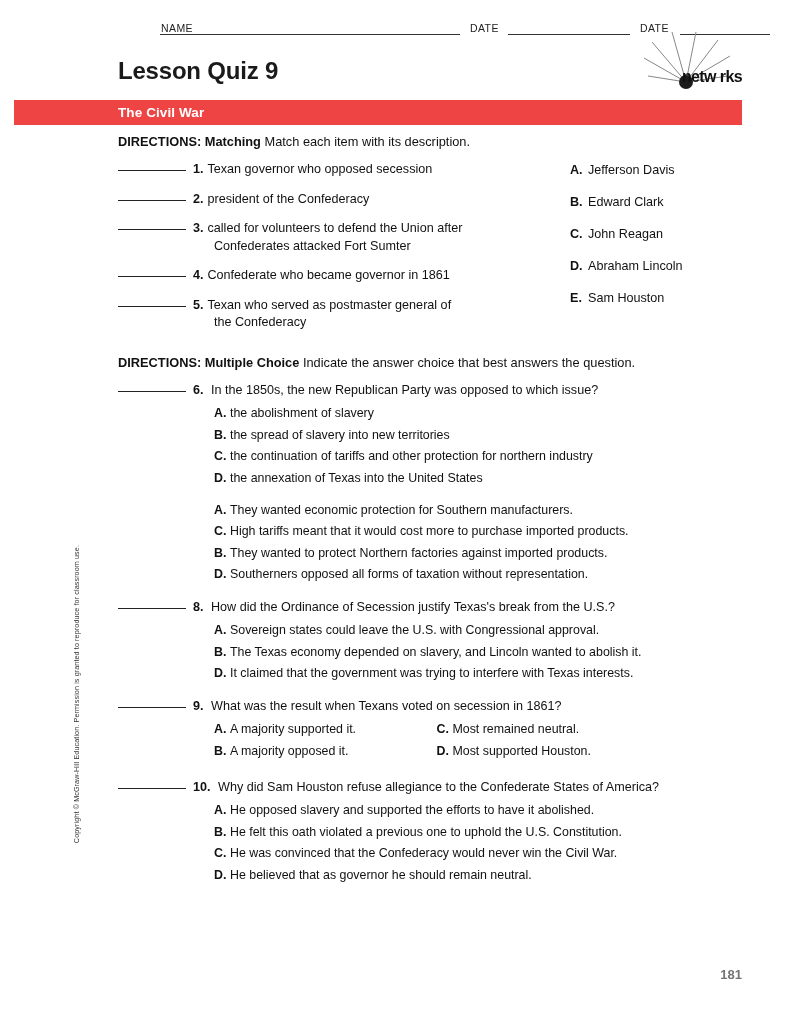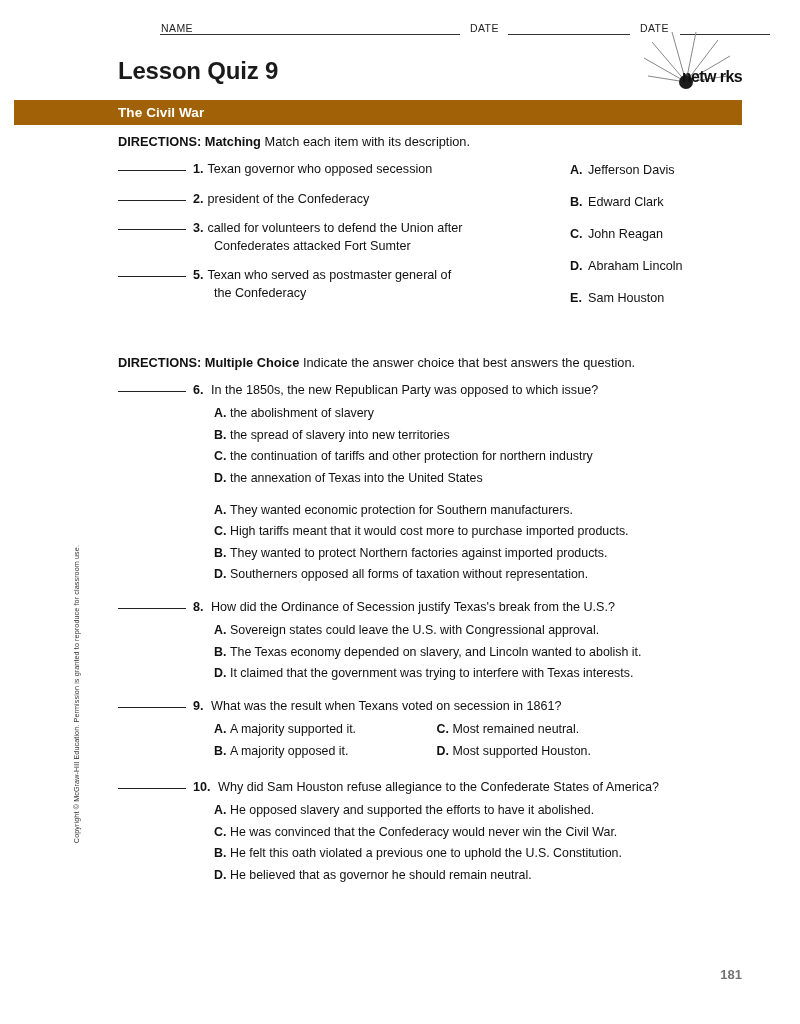--- a/index.html
+++ b/index.html
@@ -87,21 +87,21 @@
     height: 64px;
   }
 
   
   .chapter-bar {
     position: absolute;
     left: 14px;
     top: 100px;
     width: 728px;
     height: 25px;
-    background: #a16207;
+    background: #ef4444;
   }
   .chapter-bar .label {
     position: absolute;
     left: 104px;
     top: 5px;
     color: #ffffff;
     font-size: 13.5px;
     font-weight: bold;
     letter-spacing: 0.1px;
   }
@@ -289,20 +289,23 @@
 
         <div class="match-item">
           <span class="blank"></span><span class="num">2.</span><span class="match-text">president of the Confederacy</span>
         </div>
 
         <div class="match-item">
           <span class="blank"></span><span class="num">3.</span><span class="match-text">called for volunteers to defend the Union after</span>
           <span class="cont">Confederates attacked Fort Sumter</span>
         </div>
 
+        <div class="match-item">
+          <span class="blank"></span><span class="num">4.</span><span class="match-text">Confederate who became governor in 1861</span>
+        </div>
 
         <div class="match-item">
           <span class="blank"></span><span class="num">5.</span><span class="match-text">Texan who served as postmaster general of</span>
           <span class="cont">the Confederacy</span>
         </div>
 
       </div>
 
       <div class="answer-bank">
         <div class="bank-item">
@@ -378,22 +381,22 @@
         </div>
       </div>
 
       <div class="question">
         <div class="q-line">
           <span class="blank"></span><span class="num">10.</span>
           <span>Why did Sam Houston refuse allegiance to the Confederate States of America?</span>
         </div>
         <div class="choices">
           <div class="choice"><span class="letter">A.</span><span>He opposed slavery and supported the efforts to have it abolished.</span></div>
+          <div class="choice"><span class="letter">B.</span><span>He felt this oath violated a previous one to uphold the U.S. Constitution.</span></div>
           <div class="choice"><span class="letter">C.</span><span>He was convinced that the Confederacy would never win the Civil War.</span></div>
-          <div class="choice"><span class="letter">B.</span><span>He felt this oath violated a previous one to uphold the U.S. Constitution.</span></div>
           <div class="choice"><span class="letter">D.</span><span>He believed that as governor he should remain neutral.</span></div>
         </div>
       </div>
 
     </div>
   </div>
 
   <div class="page-number">181</div>
 </div>
 

